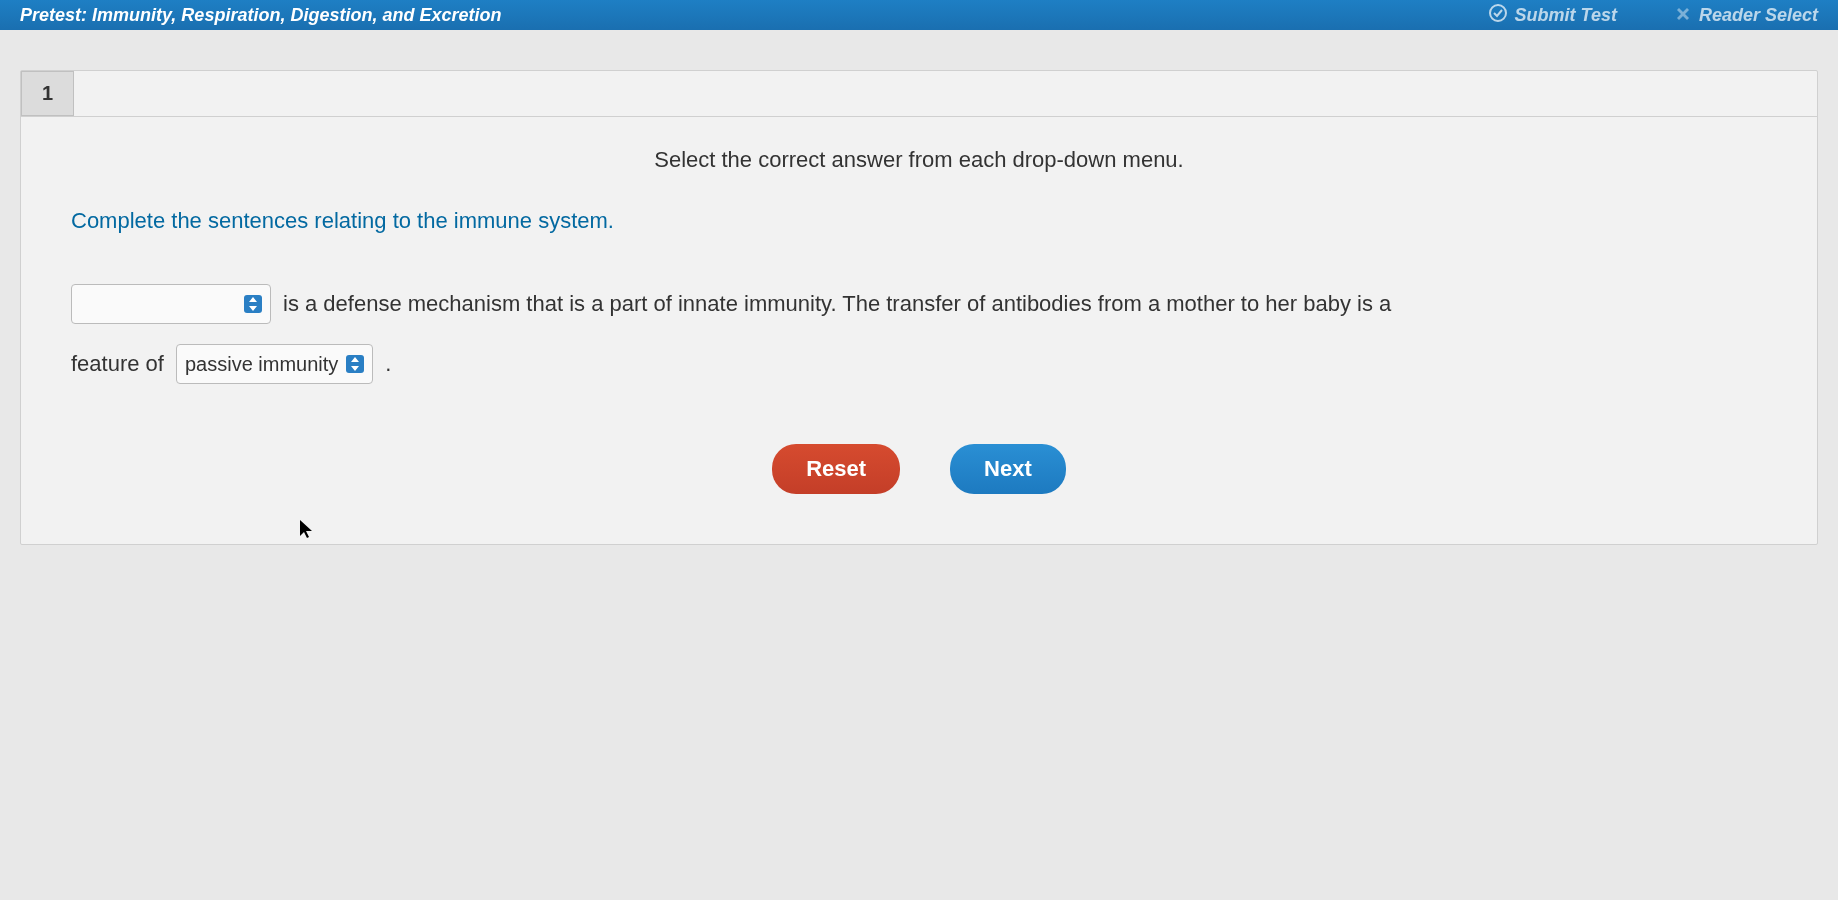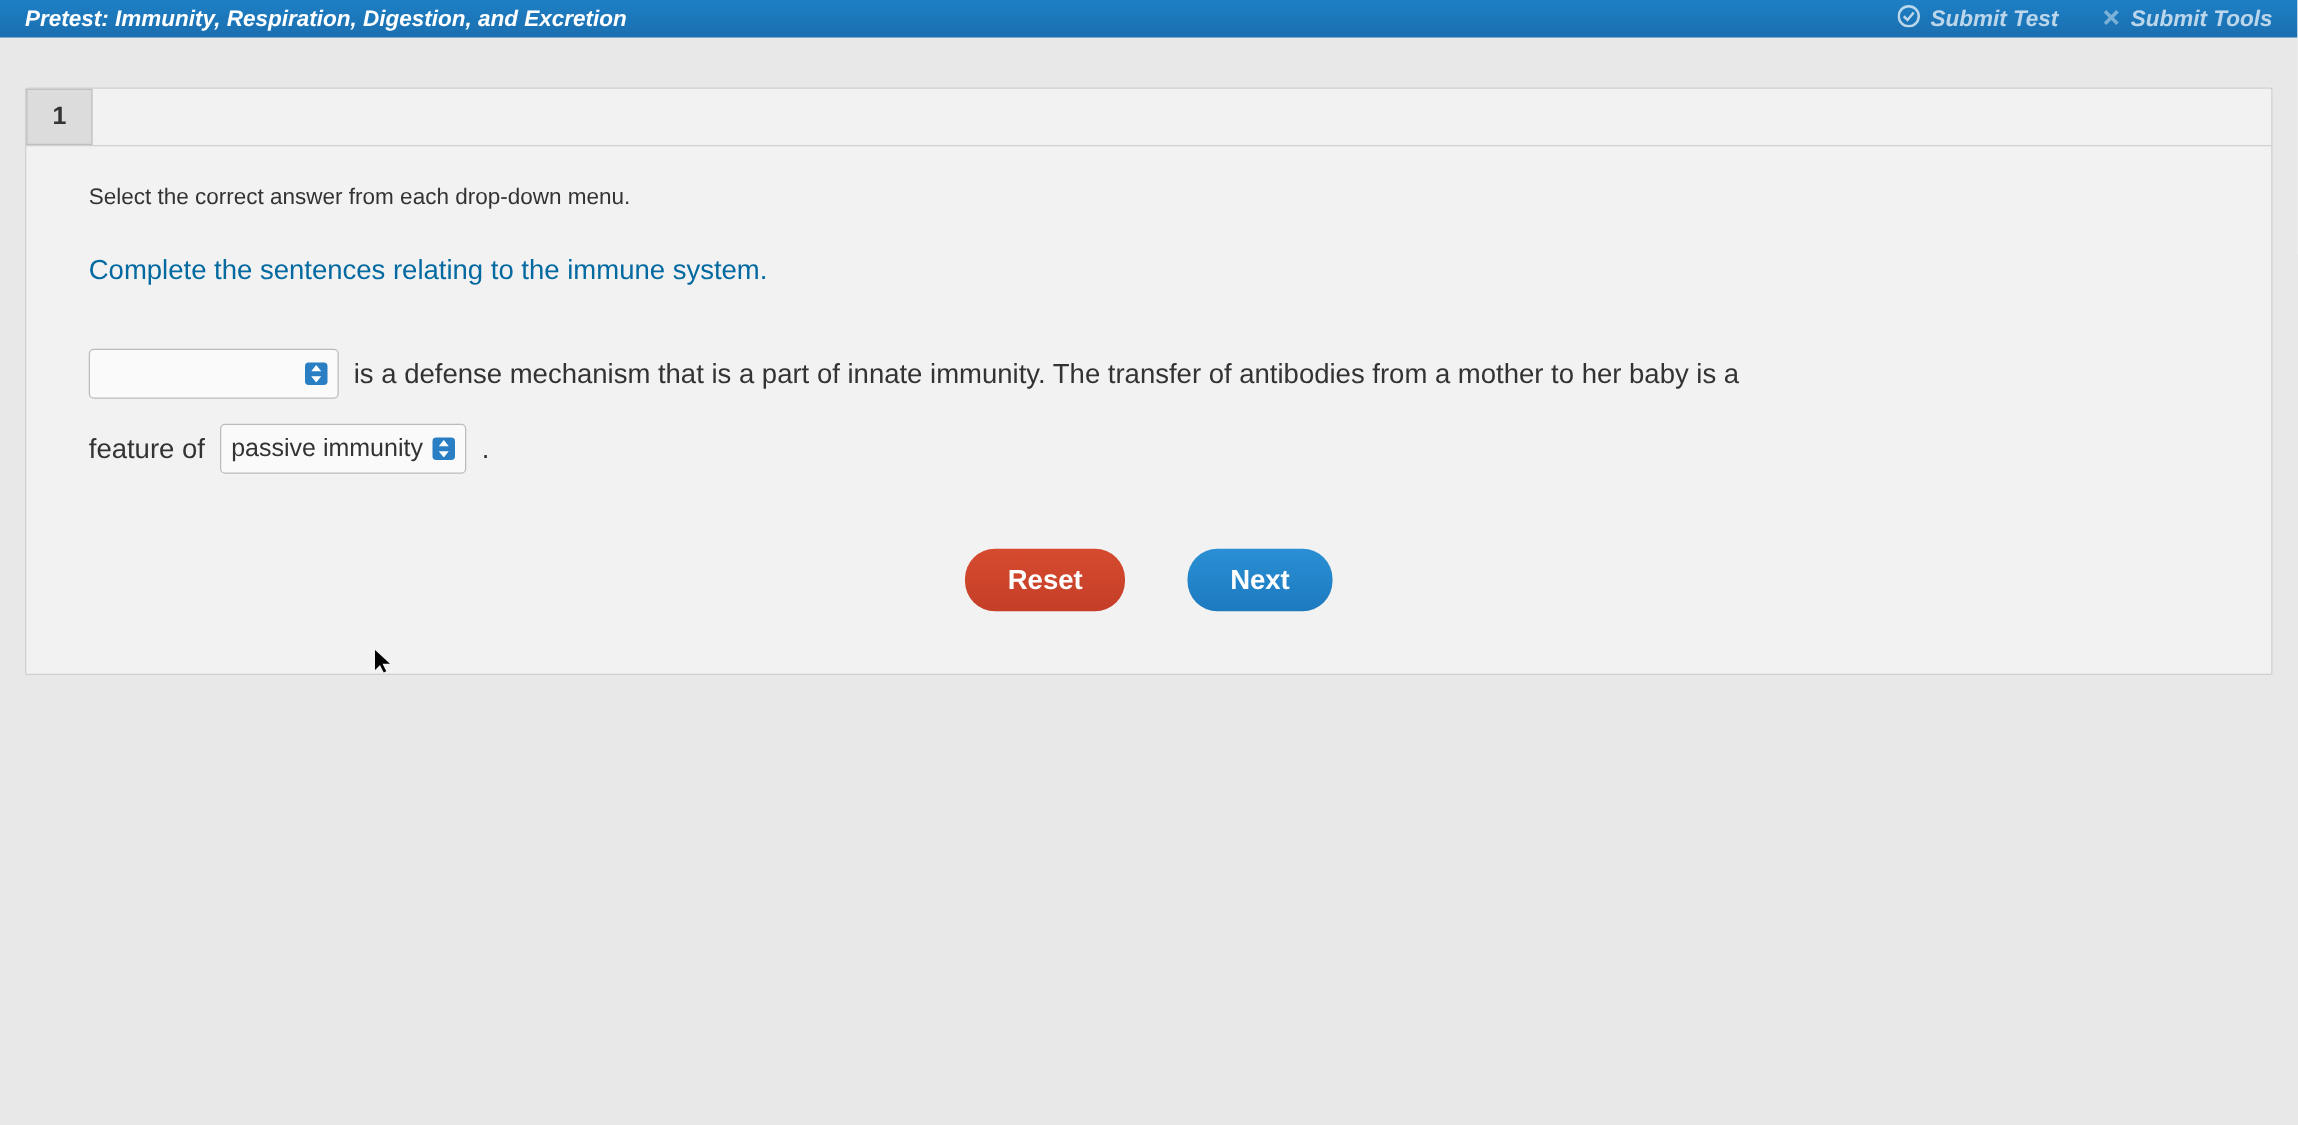--- a/index.html
+++ b/index.html
@@ -27,21 +27,21 @@
       font-style: italic;
     }
     .top-bar-left {
       display: flex;
       align-items: center;
       gap: 20px;
     }
     .top-bar-right {
       display: flex;
       align-items: flex-start;
-      gap: 32px;
+      gap: 56px;
     }
     .top-bar-item {
       display: flex;
       align-items: center;
       gap: 8px;
       opacity: 0.7;
     }
     .content-wrapper {
       padding: 40px 20px 20px 20px;
     }
@@ -58,23 +58,24 @@
       font-size: 20px;
       font-weight: bold;
       color: #333;
       margin-bottom: 0;
     }
     .question-body {
       padding: 30px 50px 50px 50px;
       border-top: 1px solid #d0d0d0;
     }
     .instruction {
-      font-size: 18px;
+      font-size: 22px;
       color: #333;
       margin-bottom: 35px;
+      text-align: center;
     }
     .sub-instruction {
       font-size: 22px;
       color: #0369a1;
       margin-bottom: 50px;
     }
     .sentence-line {
       display: flex;
       align-items: center;
       flex-wrap: wrap;
@@ -162,21 +163,21 @@
           </svg>
       </span>
       <span>Submit Test</span>
     </div>
     <div class="top-bar-item">
       <span>
         <svg width="18" height="18" viewBox="0 0 18 18">
             <path d="M14 4 L10 8 L6 4 L4 6 L8 10 L4 14 L6 16 L10 12 L14 16 L16 14 L12 10 L16 6 Z" fill="white" opacity="0.6"></path>
           </svg>
       </span>
-      <span>Submit Tools</span>
+      <span>Reader Select</span>
     </div>
   </div>
 </div>
 
 <div class="content-wrapper">
   <div class="question-card">
     <div class="question-tab">1</div>
     <div class="question-body">
       <p class="instruction">Select the correct answer from each drop-down menu.</p>
       <p class="sub-instruction">Complete the sentences relating to the immune system.</p>

